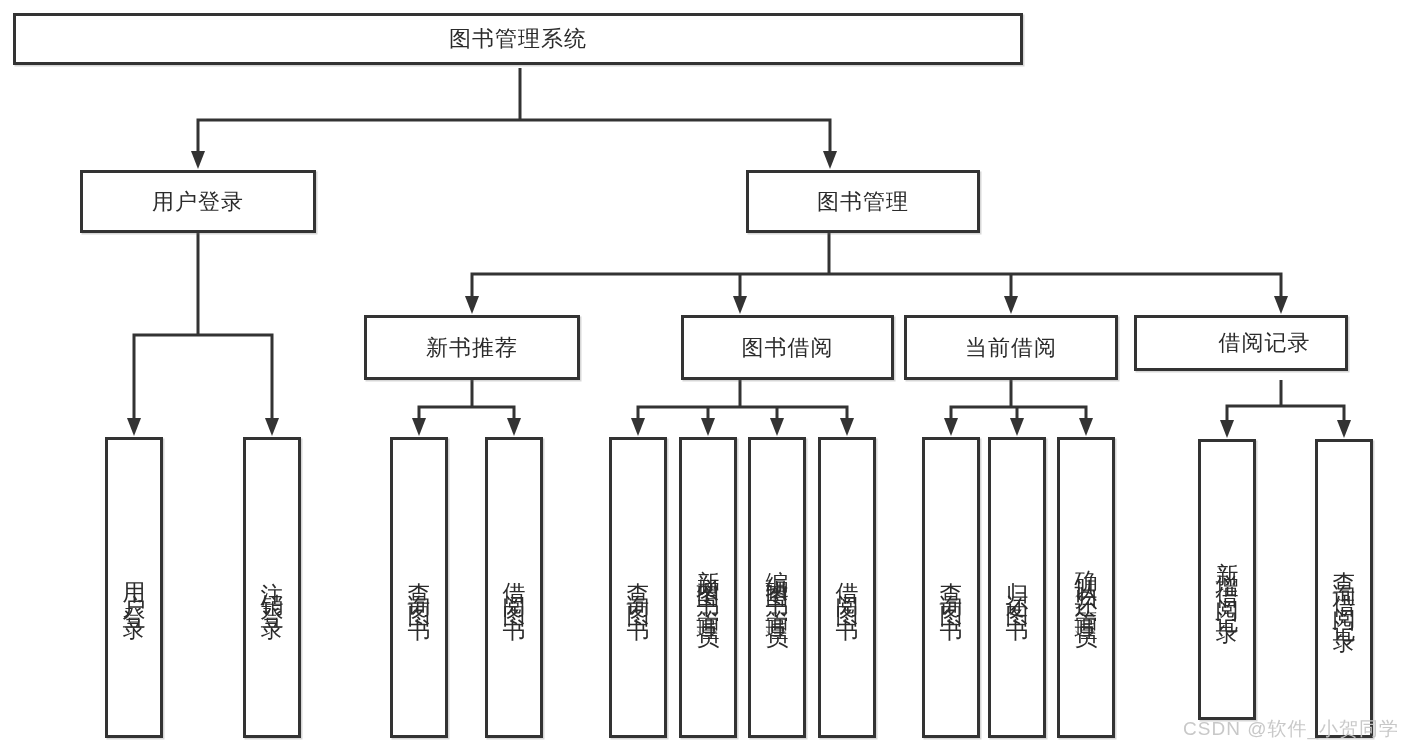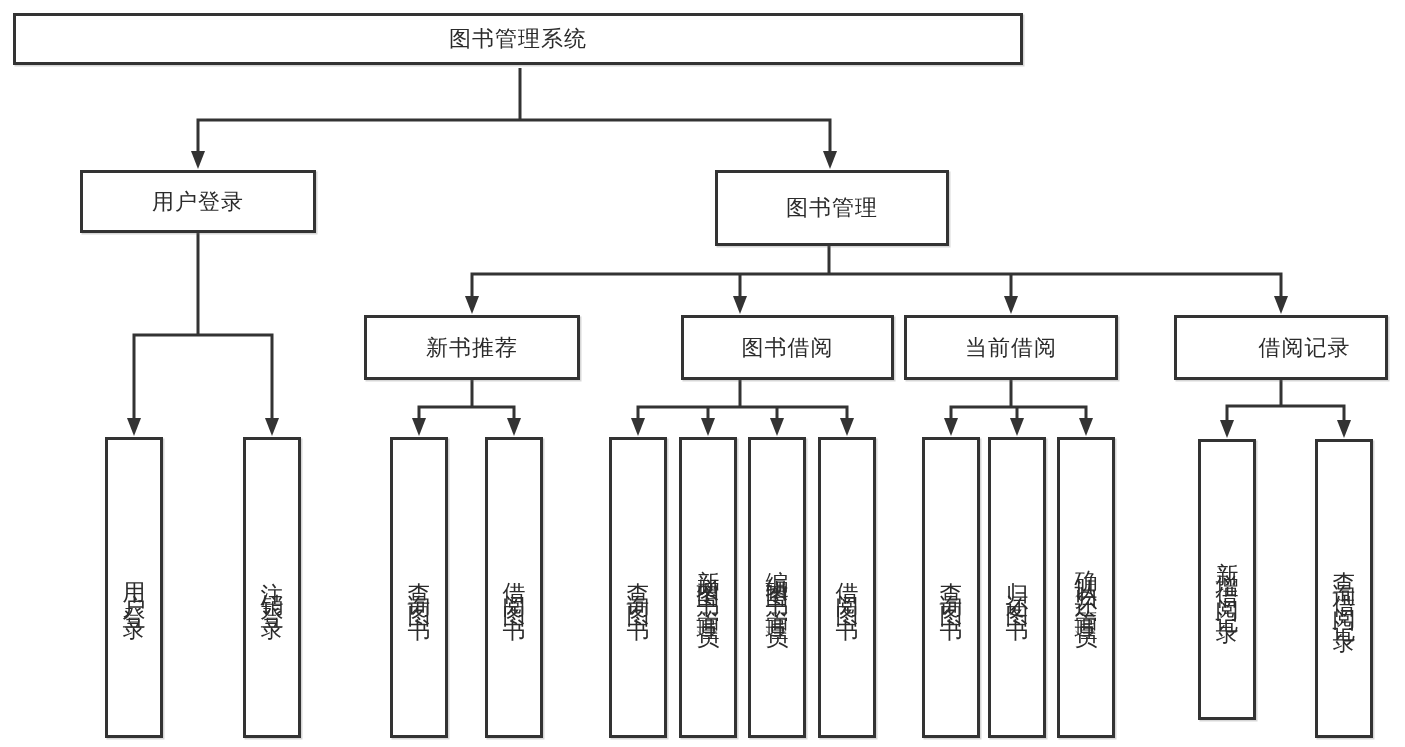--- a/index.html
+++ b/index.html
@@ -101,34 +101,34 @@
     </g>
   </svg>
 
   <div class="box" style="left:13px; top:13px; width:1010px; height:52px;">
     <span class="h-label">图书管理系统</span>
   </div>
 
   <div class="box" style="left:80px; top:170px; width:236px; height:63px;">
     <span class="h-label">用户登录</span>
   </div>
-  <div class="box" style="left:715px; top:170px; width:234px; height:76px;">
+  <div class="box" style="left:746px; top:170px; width:234px; height:63px;">
     <span class="h-label">图书管理</span>
   </div>
 
   <div class="box" style="left:364px; top:315px; width:216px; height:65px;">
     <span class="h-label">新书推荐</span>
   </div>
   <div class="box" style="left:634px; top:315px; width:213px; height:65px;margin-left:47px;">
     <span class="h-label">图书借阅</span>
   </div>
   <div class="box" style="left:904px; top:315px; width:214px; height:65px;">
     <span class="h-label">当前借阅</span>
   </div>
-  <div class="box" style="left:1174px; top:315px; width:214px; height:65px;padding-left:47px;">
+  <div class="box" style="left:1134px; top:315px; width:214px; height:56px;padding-left:47px;">
     <span class="h-label">借阅记录</span>
   </div>
 
   <div class="box leaf" style="left:105px; top:437px; width:58px; height:301px;">
     <span class="v-label">用户登录</span>
   </div>
   <div class="box leaf" style="left:243px; top:437px; width:58px; height:301px;">
     <span class="v-label">注销登录</span>
   </div>
 
@@ -162,13 +162,14 @@
     <span class="v-label tight">确认归还（管理员）</span>
   </div>
 
   <div class="box leaf" style="left:1198px; top:439px; width:58px; height:281px;">
     <span class="v-label">新增借阅记录</span>
   </div>
   <div class="box leaf" style="left:1315px; top:439px; width:58px; height:299px;">
     <span class="v-label">查询借阅记录</span>
   </div>
 
+  <div class="watermark">CSDN @软件_小贺同学</div>
 </div>
 
 </body></html>

